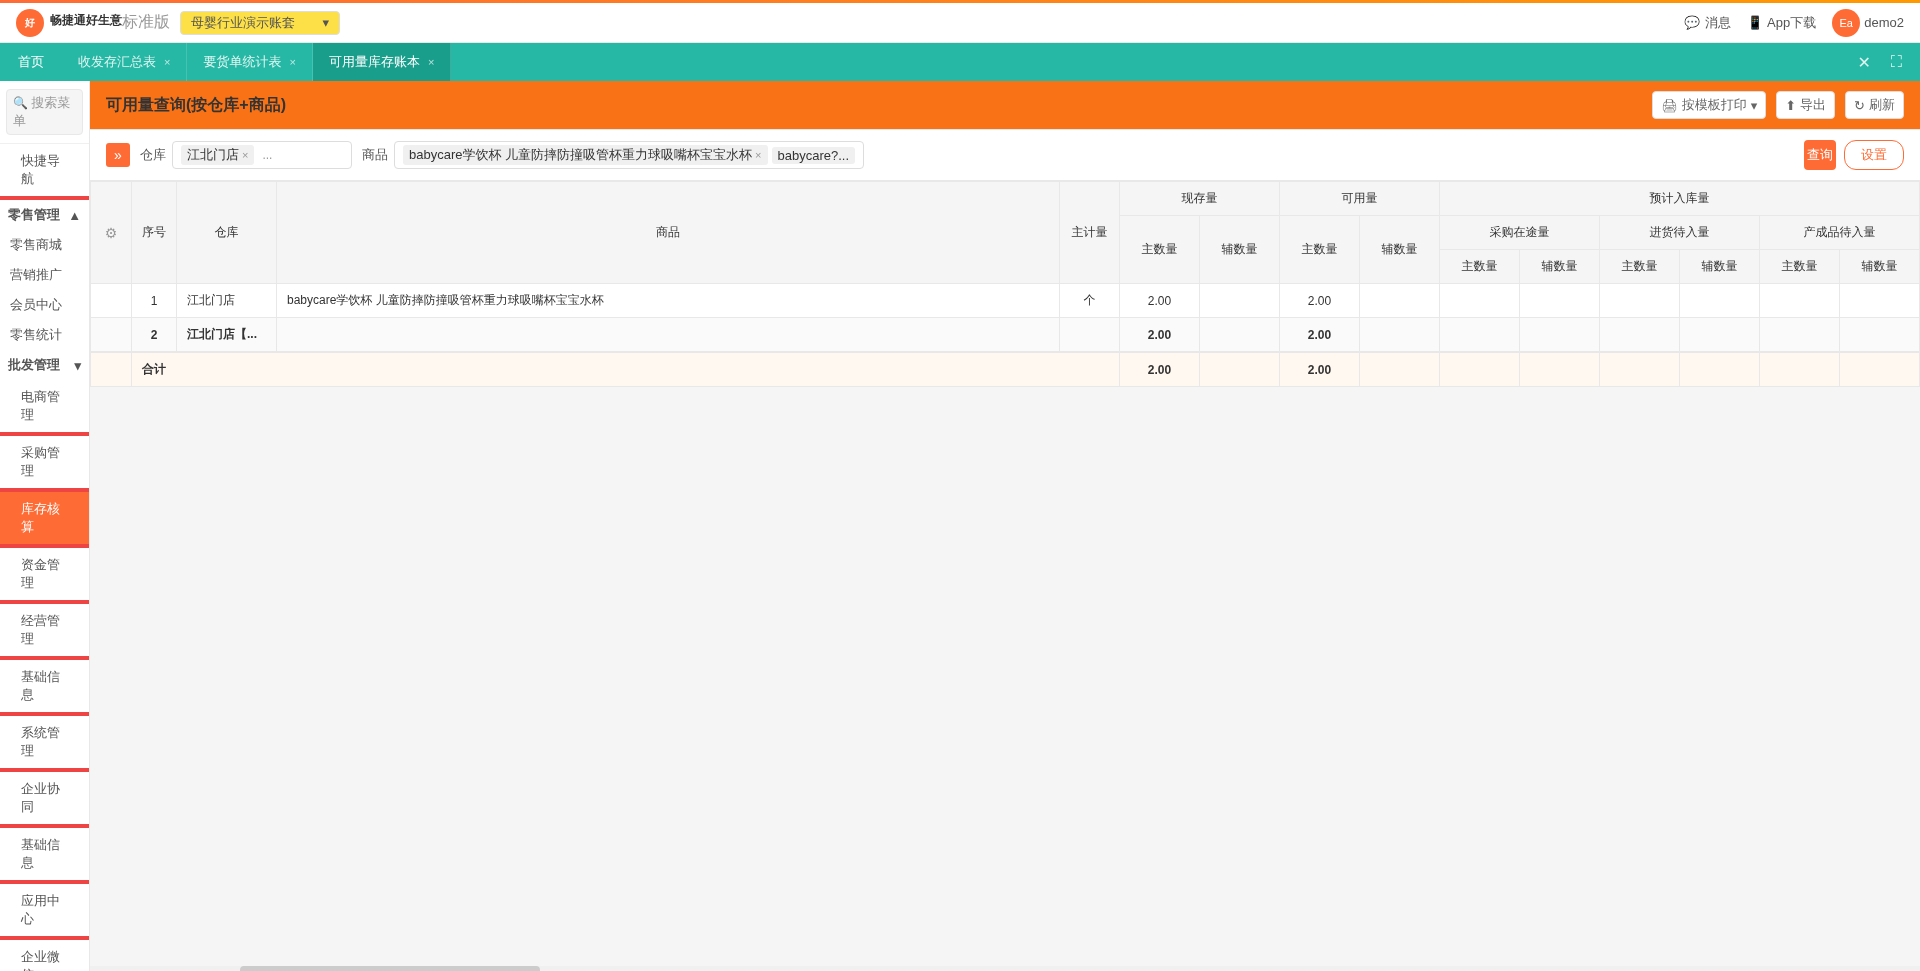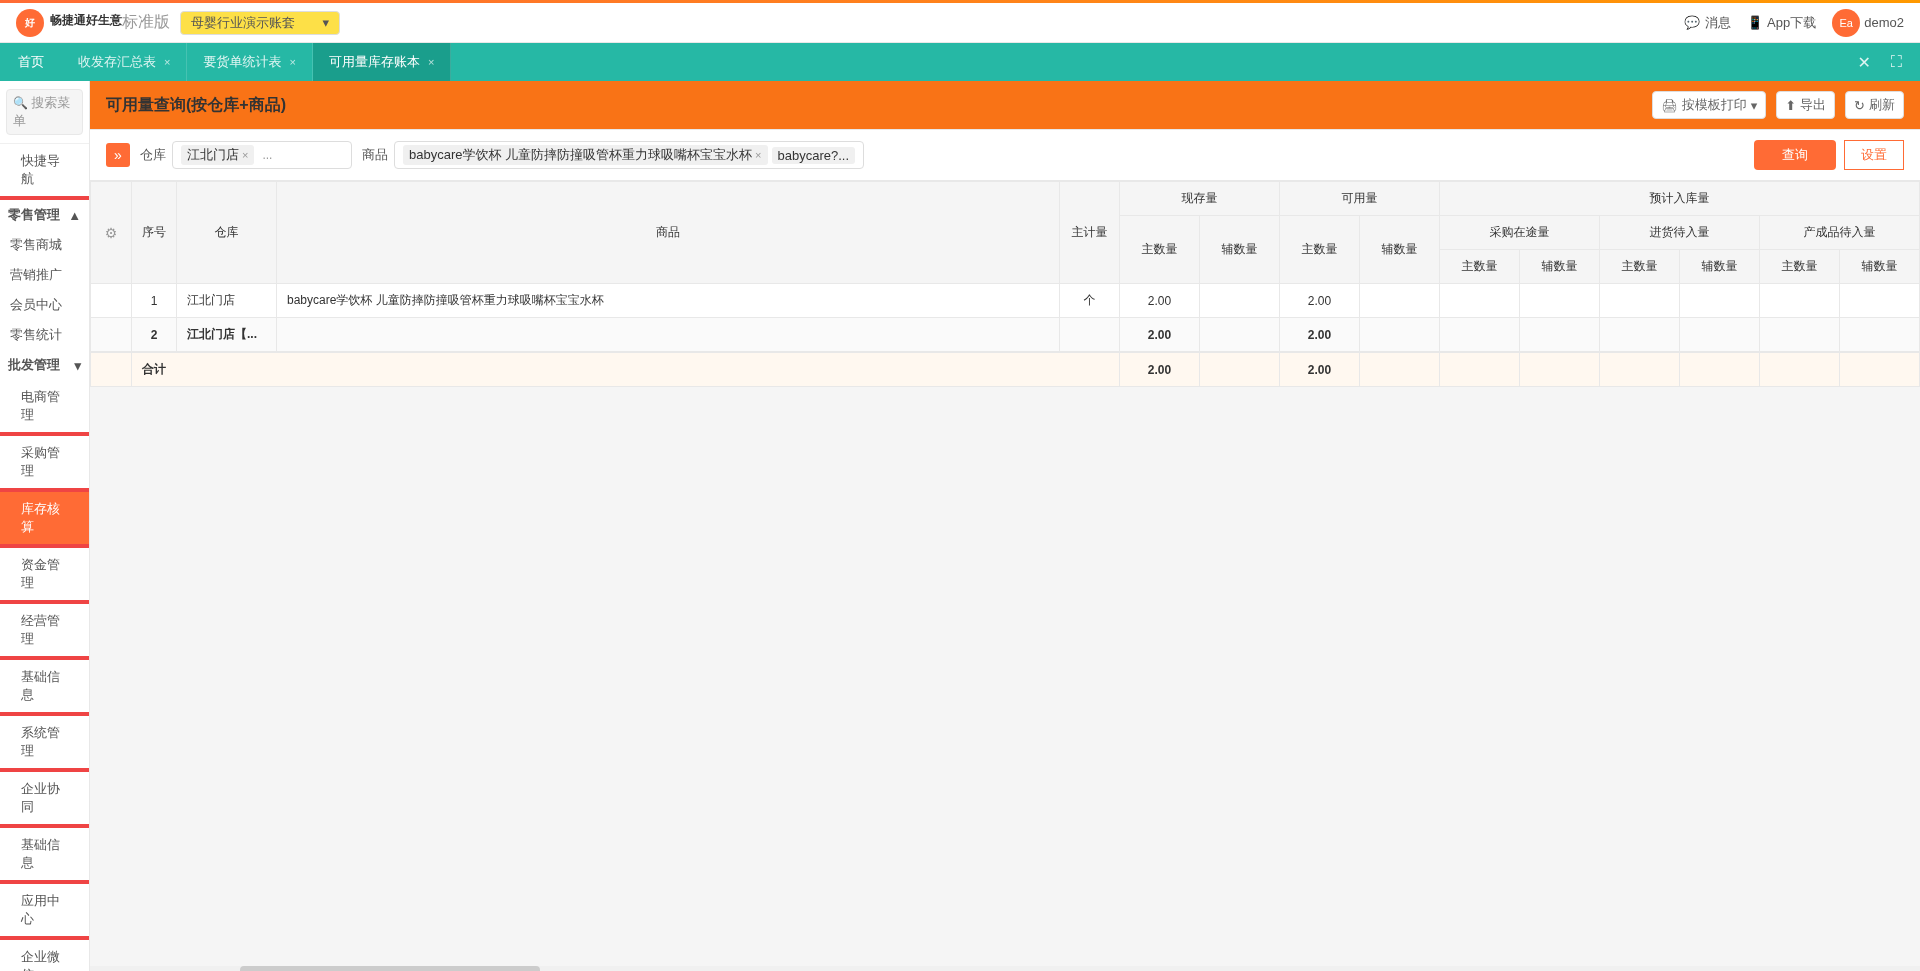--- a/index.html
+++ b/index.html
@@ -280,29 +280,29 @@
     .filter-actions {
       margin-left: auto;
       display: flex;
       gap: 8px;
     }
     .btn-query {
       background: #ff6b35;
       color: #fff;
       border: none;
       border-radius: 4px;
-      padding: 6px 28px;
+      padding: 6px 3px;
       cursor: pointer;
       font-size: 13px;
     }
     .btn-settings {
       background: #fff;
       color: #ff6b35;
       border: 1px solid #ff6b35;
-      border-radius: 0;
+      border-radius: 12px;
       padding: 5px 16px;
       cursor: pointer;
       font-size: 13px;
     }
 
     
     .table-area {
       flex: 1;
       overflow: auto;
       padding: 0;

